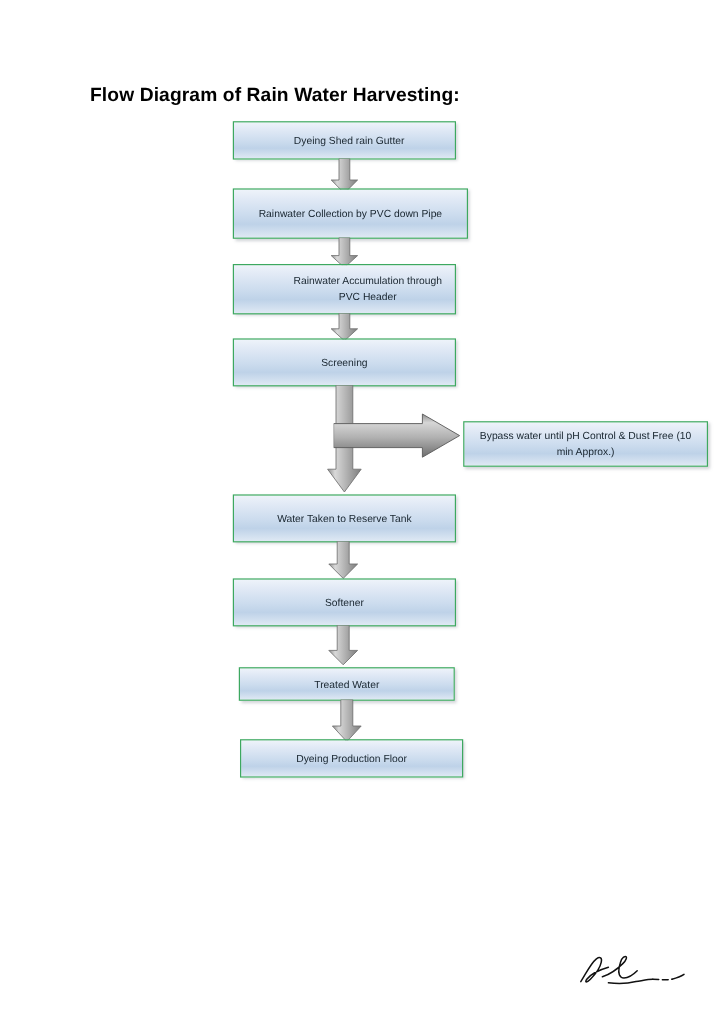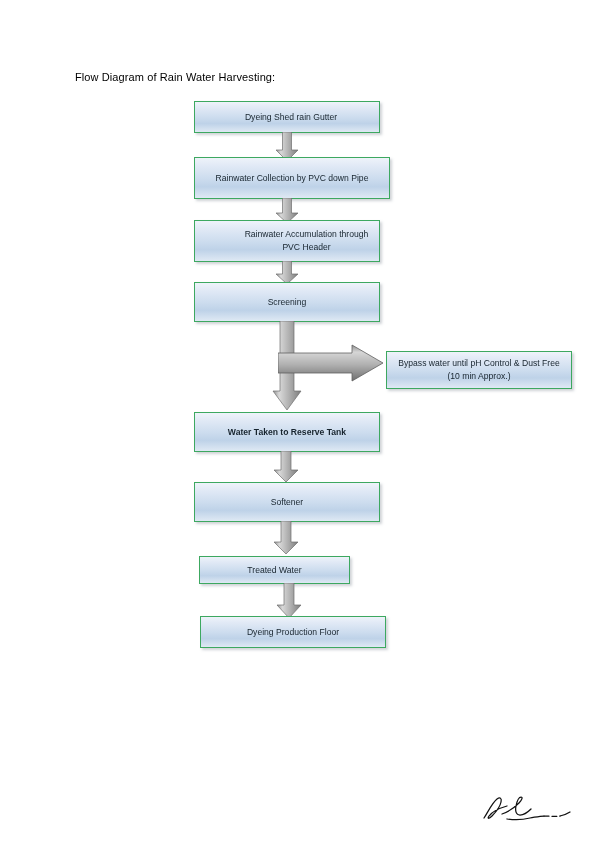--- a/index.html
+++ b/index.html
@@ -18,22 +18,22 @@
   #page {
     position: absolute;
     inset: 0;
     background: #ffffff;
   }
 
   .heading {
     position: absolute;
     left: 75px;
     top: 71px;
-    font-size: 11px;
-    font-weight: normal;
+    font-size: 16px;
+    font-weight: bold;
     color: #000000;
     letter-spacing: 0.1px;
     white-space: nowrap;
   }
 
   
   .node {
     position: absolute;
     box-sizing: border-box;
     border: 1.6px solid #3DA860;
@@ -122,41 +122,41 @@
       <linearGradient id="gh" x1="0" y1="0" x2="0" y2="1">
         <stop offset="0%" stop-color="#8e8e8e"></stop>
         <stop offset="20%" stop-color="#d6d6d6"></stop>
         <stop offset="55%" stop-color="#b0b0b0"></stop>
         <stop offset="100%" stop-color="#6e6e6e"></stop>
       </linearGradient>
     </defs>
     <polygon points="0,9 74,9 74,1 105,19 74,37 74,29 0,29" fill="url(#gh)" stroke="#5f5f5f" stroke-width="0.8"></polygon>
   </svg>
 
-  <div class="node" style="left:386px; top:351px; width:186px; height:38px;">
+  <div class="node" style="left:386px; top:351px; width:204px; height:38px;">
     <span>Bypass water until pH Control &amp; Dust Free (10 min Approx.)</span>
   </div>
 
-  <div class="node" style="left:194px; top:412px; width:186px; height:40px;font-weight:bold;">
+  <div class="node" style="left:194px; top:412px; width:186px; height:40px;">
     <span>Water Taken to Reserve Tank</span>
   </div>
 
   <svg class="varrow" style="left:270px; top:451px;" width="32" height="32" viewBox="0 0 32 32">
     <polygon points="11,0 21,0 21,19 28,19 16,31 4,19 11,19" fill="url(#ga)" stroke="#6f6f6f" stroke-width="0.7"></polygon>
   </svg>
 
   <div class="node" style="left:194px; top:482px; width:186px; height:40px;">
     <span>Softener</span>
   </div>
 
   <svg class="varrow" style="left:270px; top:521px;" width="32" height="34" viewBox="0 0 32 34">
     <polygon points="11,0 21,0 21,21 28,21 16,33 4,21 11,21" fill="url(#ga)" stroke="#6f6f6f" stroke-width="0.7"></polygon>
   </svg>
 
-  <div class="node" style="left:199px; top:556px; width:151px; height:28px;">
+  <div class="node" style="left:199px; top:556px; width:180px; height:28px;">
     <span>Treated Water</span>
   </div>
 
   <svg class="varrow" style="left:273px; top:583px;" width="32" height="36" viewBox="0 0 32 36">
     <polygon points="11,0 21,0 21,22 28,22 16,35 4,22 11,22" fill="url(#ga)" stroke="#6f6f6f" stroke-width="0.7"></polygon>
   </svg>
 
   <div class="node" style="left:200px; top:616px; width:186px; height:32px;justify-content:center;">
     <span>Dyeing Production Floor</span>
   </div>

